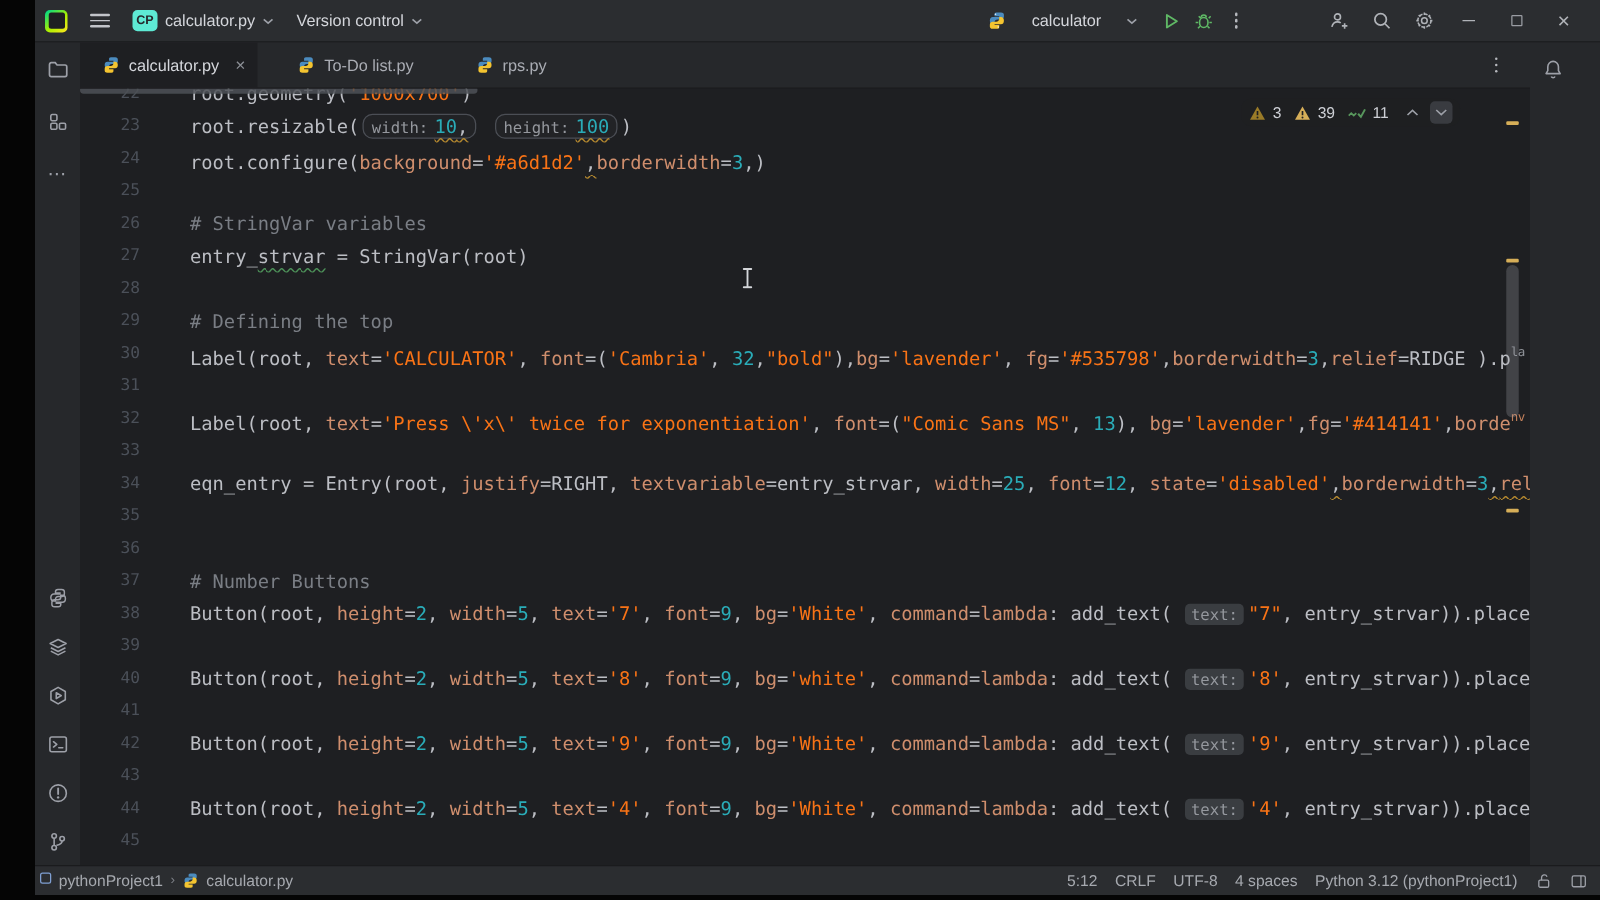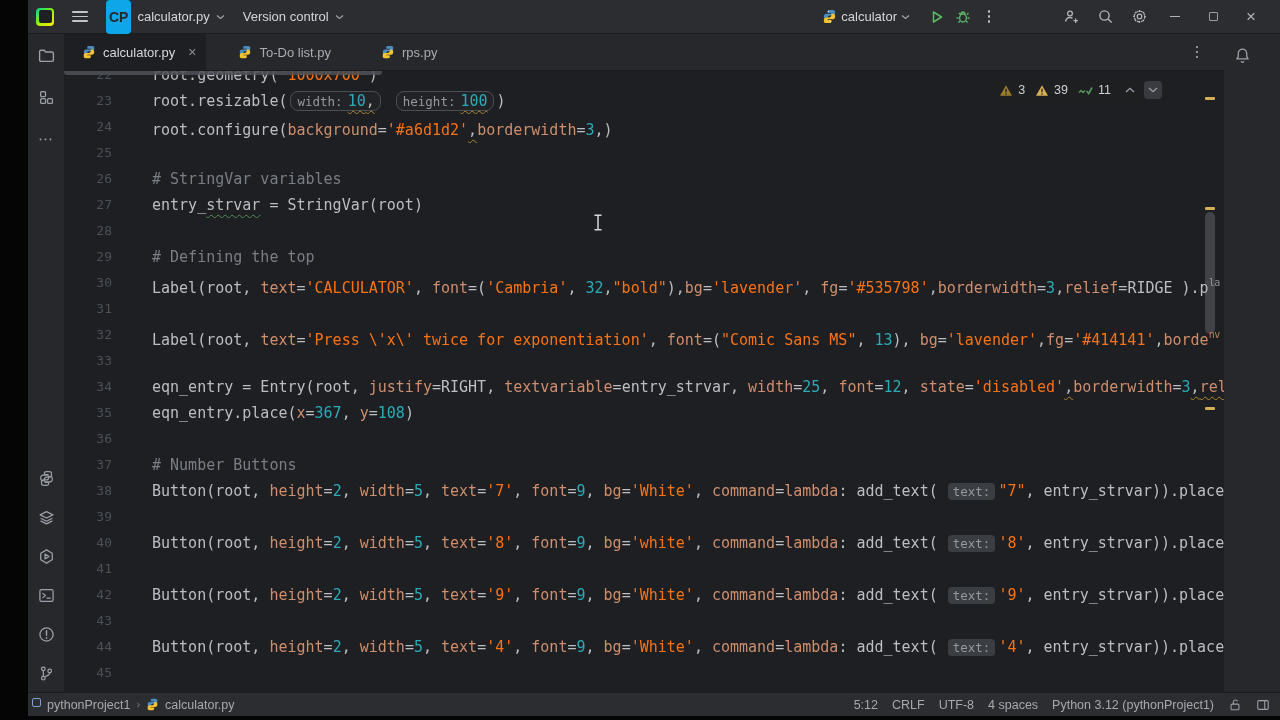--- a/index.html
+++ b/index.html
@@ -14,28 +14,28 @@
               padding:0 10px 0 8px; flex:0 0 auto; border-bottom:1px solid #1a1b1d;
               color:#ced0d6; font-size:13px; }
   .tb-left { display:flex; align-items:center; gap:18px; }
   .tb-right { margin-left:auto; display:flex; align-items:center; }
   #pycharm-logo { width:18px; height:18px; border-radius:4px;
     background:linear-gradient(140deg,#00d886 5%,#a9f000 55%,#f8e71c 95%);
     position:relative; }
   #pycharm-logo::after { content:""; position:absolute; inset:2.5px; background:#1e1f22; border-radius:2px; }
   .hamburger { width:16px; display:flex; flex-direction:column; gap:3px; cursor:pointer; }
   .hamburger i { height:1.6px; background:#c2c4c9; border-radius:1px; }
-  .badge { min-width:18px; height:34px; border-radius:4px; background:#0ea5e9; color:#26282b;
-           font-size:14px; font-weight:bold; display:flex; align-items:center; justify-content:center;
+  .badge { min-width:18px; height:17px; border-radius:4px; background:#5eead4; color:#26282b;
+           font-size:10px; font-weight:bold; display:flex; align-items:center; justify-content:center;
            padding:0 3px; }
   .menu-item { display:flex; align-items:center; gap:6px; cursor:pointer; color:#d4d6db; }
   .chev { width:9px; height:6px; display:inline-block; }
   .chev svg { display:block; }
   .tb-btn { display:flex; align-items:center; justify-content:center; width:26px; height:26px; cursor:pointer; }
-  .runcfg { display:flex; align-items:center; gap:4px; margin-right:14px; cursor:pointer; color:#d4d6db; }
+  .runcfg { display:flex; align-items:center; gap:20px; margin-right:14px; cursor:pointer; color:#d4d6db; }
   .vdots { display:flex; flex-direction:column; gap:2.5px; }
   .vdots i { width:2.5px; height:2.5px; border-radius:50%; background:#b6b8bd; }
   .wc { width:30px; height:26px; display:flex; align-items:center; justify-content:center;
         color:#b0b3b8; cursor:pointer; }
   .wc-min { width:10px; height:1.6px; background:#b0b3b8; }
   .wc-max { width:9px; height:9px; border:1.5px solid #9a9da3; border-radius:1px; }
   .wc-close { font-size:17px; line-height:1; color:#b0b3b8; }
   .sp28 { width:28px; } .sp8 { width:8px; } .sp4 { width:4px; }
 
   
@@ -352,21 +352,20 @@
               <div class="cline" style="top: 69px;"></div>
               <div class="cline" style="top: 95px;"><span class="tk-cm"># StringVar variables</span></div>
               <div class="cline" style="top: 121px;"><span class="tk-d">entry_</span><span class="tk-d ut">strvar</span><span class="tk-d"> = StringVar(root)</span></div>
               <div class="cline" style="top: 147px;"></div>
               <div class="cline" style="top: 173px;"><span class="tk-cm"># Defining the top</span></div>
               <div class="cline" style="top: 199px;"><span class="tk-d">Label(root, </span><span class="tk-p">text</span><span class="tk-d">=</span><span class="tk-s">'CALCULATOR'</span><span class="tk-d">, </span><span class="tk-p">font</span><span class="tk-d">=(</span><span class="tk-s">'Cambria'</span><span class="tk-d">, </span><span class="tk-n">32</span><span class="tk-d uw">,</span><span class="tk-s">"bold"</span><span class="tk-d">)</span><span class="tk-d uw">,</span><span class="tk-p">bg</span><span class="tk-d">=</span><span class="tk-s">'lavender'</span><span class="tk-d">, </span><span class="tk-p">fg</span><span class="tk-d">=</span><span class="tk-s">'#535798'</span><span class="tk-d uw">,</span><span class="tk-p">borderwidth</span><span class="tk-d">=</span><span class="tk-n">3</span><span class="tk-d uw">,</span><span class="tk-p">relief</span><span class="tk-d">=</span><span class="tk-d">RIDGE </span><span class="tk-d uw">).p</span><span class="tk-h sup">la</span></div>
               <div class="cline" style="top: 225px;"></div>
               <div class="cline" style="top: 251px;"><span class="tk-d">Label(root, </span><span class="tk-p">text</span><span class="tk-d">=</span><span class="tk-s">'Press \'x\' twice for exponentiation'</span><span class="tk-d">, </span><span class="tk-p">font</span><span class="tk-d">=(</span><span class="tk-s">"Comic Sans MS"</span><span class="tk-d">, </span><span class="tk-n">13</span><span class="tk-d">), </span><span class="tk-p">bg</span><span class="tk-d">=</span><span class="tk-s">'lavender'</span><span class="tk-d uw">,</span><span class="tk-p">fg</span><span class="tk-d">=</span><span class="tk-s">'#414141'</span><span class="tk-d uw">,</span><span class="tk-p uw">borde</span><span class="tk-p sup">nv</span></div>
               <div class="cline" style="top: 277px;"></div>
               <div class="cline" style="top: 303px;"><span class="tk-d">eqn_entry = Entry(root, </span><span class="tk-p">justify</span><span class="tk-d">=</span><span class="tk-d">RIGHT</span><span class="tk-d">, </span><span class="tk-p">textvariable</span><span class="tk-d">=</span><span class="tk-d">entry_strvar</span><span class="tk-d">, </span><span class="tk-p">width</span><span class="tk-d">=</span><span class="tk-n">25</span><span class="tk-d">, </span><span class="tk-p">font</span><span class="tk-d">=</span><span class="tk-n">12</span><span class="tk-d">, </span><span class="tk-p">state</span><span class="tk-d">=</span><span class="tk-s">'disabled'</span><span class="tk-d uw">,</span><span class="tk-p">borderwidth</span><span class="tk-d">=</span><span class="tk-n">3</span><span class="tk-d uw">,</span><span class="tk-p uw">rel</span></div>
-              <div class="cline" style="top: 329px;"><span class="tk-d">eqn_entry.place(</span><span class="tk-p">x</span><span class="tk-d">=</span><span class="tk-n">367</span><span class="tk-d">, </span><span class="tk-p">y</span><span class="tk-d">=</span><span class="tk-n">108</span><span class="tk-d">)</span></div>
               <div class="cline" style="top: 355px;"></div>
               <div class="cline" style="top: 381px;"><span class="tk-cm"># Number Buttons</span></div>
               <div class="cline" style="top: 407px;"><span class="tk-d">Button(root, </span><span class="tk-p">height</span><span class="tk-d">=</span><span class="tk-n">2</span><span class="tk-d">, </span><span class="tk-p">width</span><span class="tk-d">=</span><span class="tk-n">5</span><span class="tk-d">, </span><span class="tk-p">text</span><span class="tk-d">=</span><span class="tk-s">'7'</span><span class="tk-d">, </span><span class="tk-p">font</span><span class="tk-d">=</span><span class="tk-n">9</span><span class="tk-d">, </span><span class="tk-p">bg</span><span class="tk-d">=</span><span class="tk-s">'White'</span><span class="tk-d">, </span><span class="tk-p">command</span><span class="tk-d">=</span><span class="tk-p">lambda</span><span class="tk-d">: add_text( </span><span class="tk-h">text:</span><span class="tk-s">"7"</span><span class="tk-d">, entry_strvar)).place(</span></div>
               <div class="cline" style="top: 433px;"></div>
               <div class="cline" style="top: 459px;"><span class="tk-d">Button(root, </span><span class="tk-p">height</span><span class="tk-d">=</span><span class="tk-n">2</span><span class="tk-d">, </span><span class="tk-p">width</span><span class="tk-d">=</span><span class="tk-n">5</span><span class="tk-d">, </span><span class="tk-p">text</span><span class="tk-d">=</span><span class="tk-s">'8'</span><span class="tk-d">, </span><span class="tk-p">font</span><span class="tk-d">=</span><span class="tk-n">9</span><span class="tk-d">, </span><span class="tk-p">bg</span><span class="tk-d">=</span><span class="tk-s">'white'</span><span class="tk-d">, </span><span class="tk-p">command</span><span class="tk-d">=</span><span class="tk-p">lambda</span><span class="tk-d">: add_text( </span><span class="tk-h">text:</span><span class="tk-s">'8'</span><span class="tk-d">, entry_strvar)).place(</span></div>
               <div class="cline" style="top: 485px;"></div>
               <div class="cline" style="top: 511px;"><span class="tk-d">Button(root, </span><span class="tk-p">height</span><span class="tk-d">=</span><span class="tk-n">2</span><span class="tk-d">, </span><span class="tk-p">width</span><span class="tk-d">=</span><span class="tk-n">5</span><span class="tk-d">, </span><span class="tk-p">text</span><span class="tk-d">=</span><span class="tk-s">'9'</span><span class="tk-d">, </span><span class="tk-p">font</span><span class="tk-d">=</span><span class="tk-n">9</span><span class="tk-d">, </span><span class="tk-p">bg</span><span class="tk-d">=</span><span class="tk-s">'White'</span><span class="tk-d">, </span><span class="tk-p">command</span><span class="tk-d">=</span><span class="tk-p">lambda</span><span class="tk-d">: add_text( </span><span class="tk-h">text:</span><span class="tk-s">'9'</span><span class="tk-d">, entry_strvar)).place(</span></div>
               <div class="cline" style="top: 537px;"></div>
               <div class="cline" style="top: 563px;"><span class="tk-d">Button(root, </span><span class="tk-p">height</span><span class="tk-d">=</span><span class="tk-n">2</span><span class="tk-d">, </span><span class="tk-p">width</span><span class="tk-d">=</span><span class="tk-n">5</span><span class="tk-d">, </span><span class="tk-p">text</span><span class="tk-d">=</span><span class="tk-s">'4'</span><span class="tk-d">, </span><span class="tk-p">font</span><span class="tk-d">=</span><span class="tk-n">9</span><span class="tk-d">, </span><span class="tk-p">bg</span><span class="tk-d">=</span><span class="tk-s">'White'</span><span class="tk-d">, </span><span class="tk-p">command</span><span class="tk-d">=</span><span class="tk-p">lambda</span><span class="tk-d">: add_text( </span><span class="tk-h">text:</span><span class="tk-s">'4'</span><span class="tk-d">, entry_strvar)).place(</span></div>
               <div class="cline" style="top: 589px;"></div>

